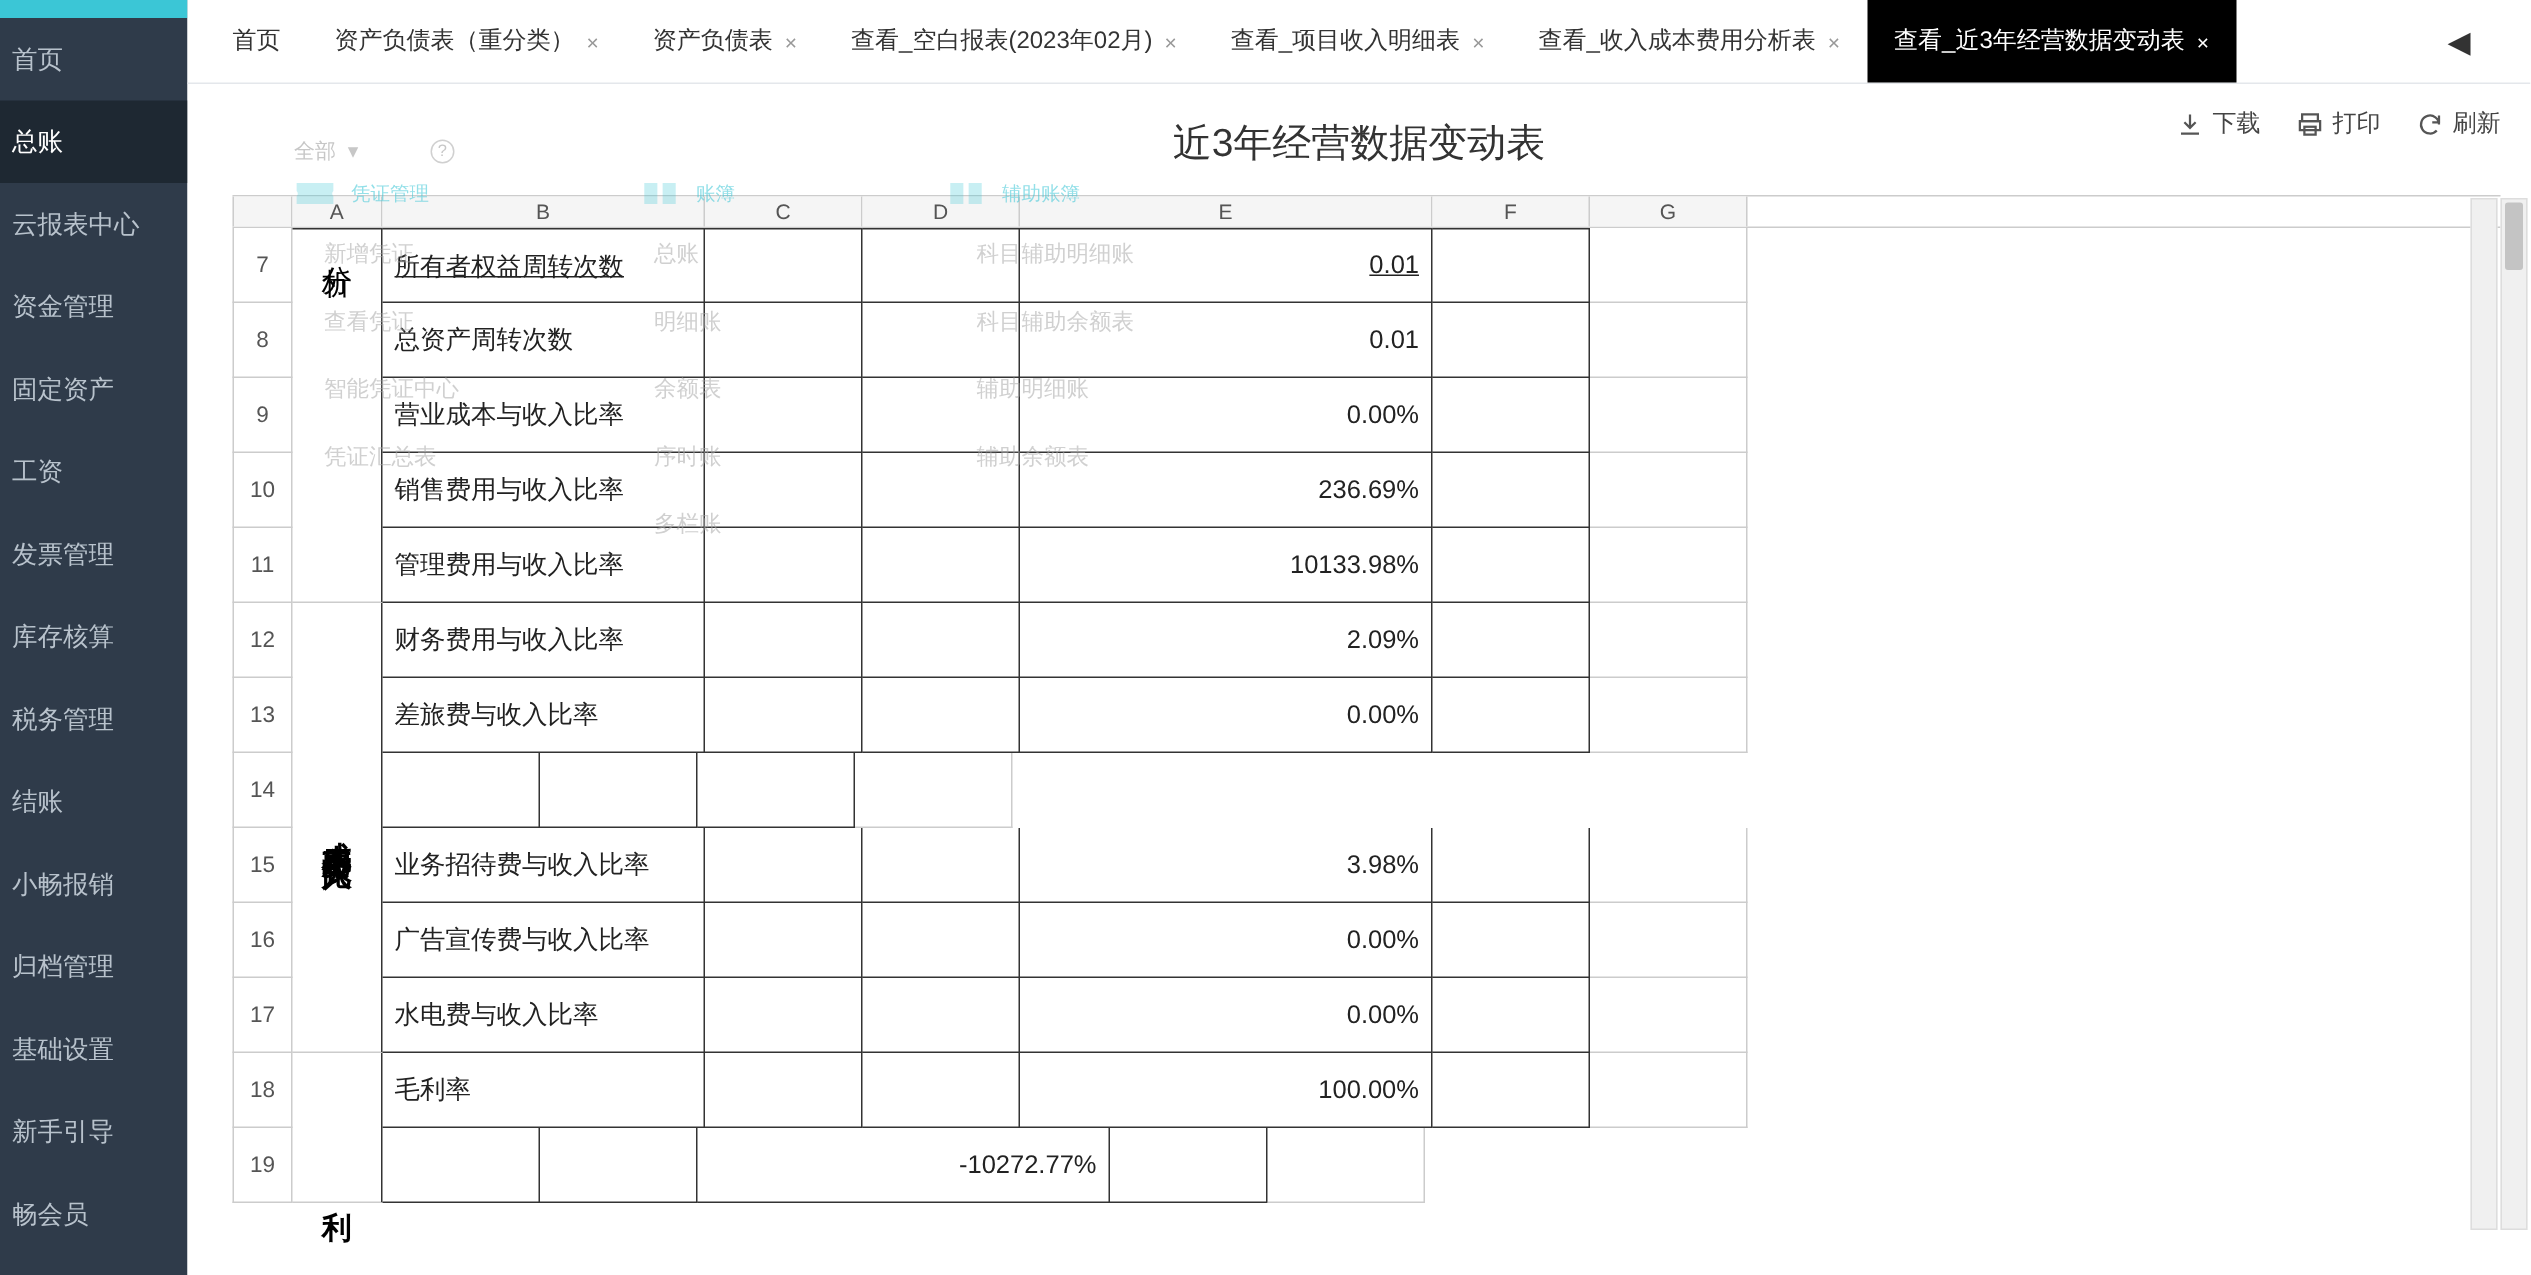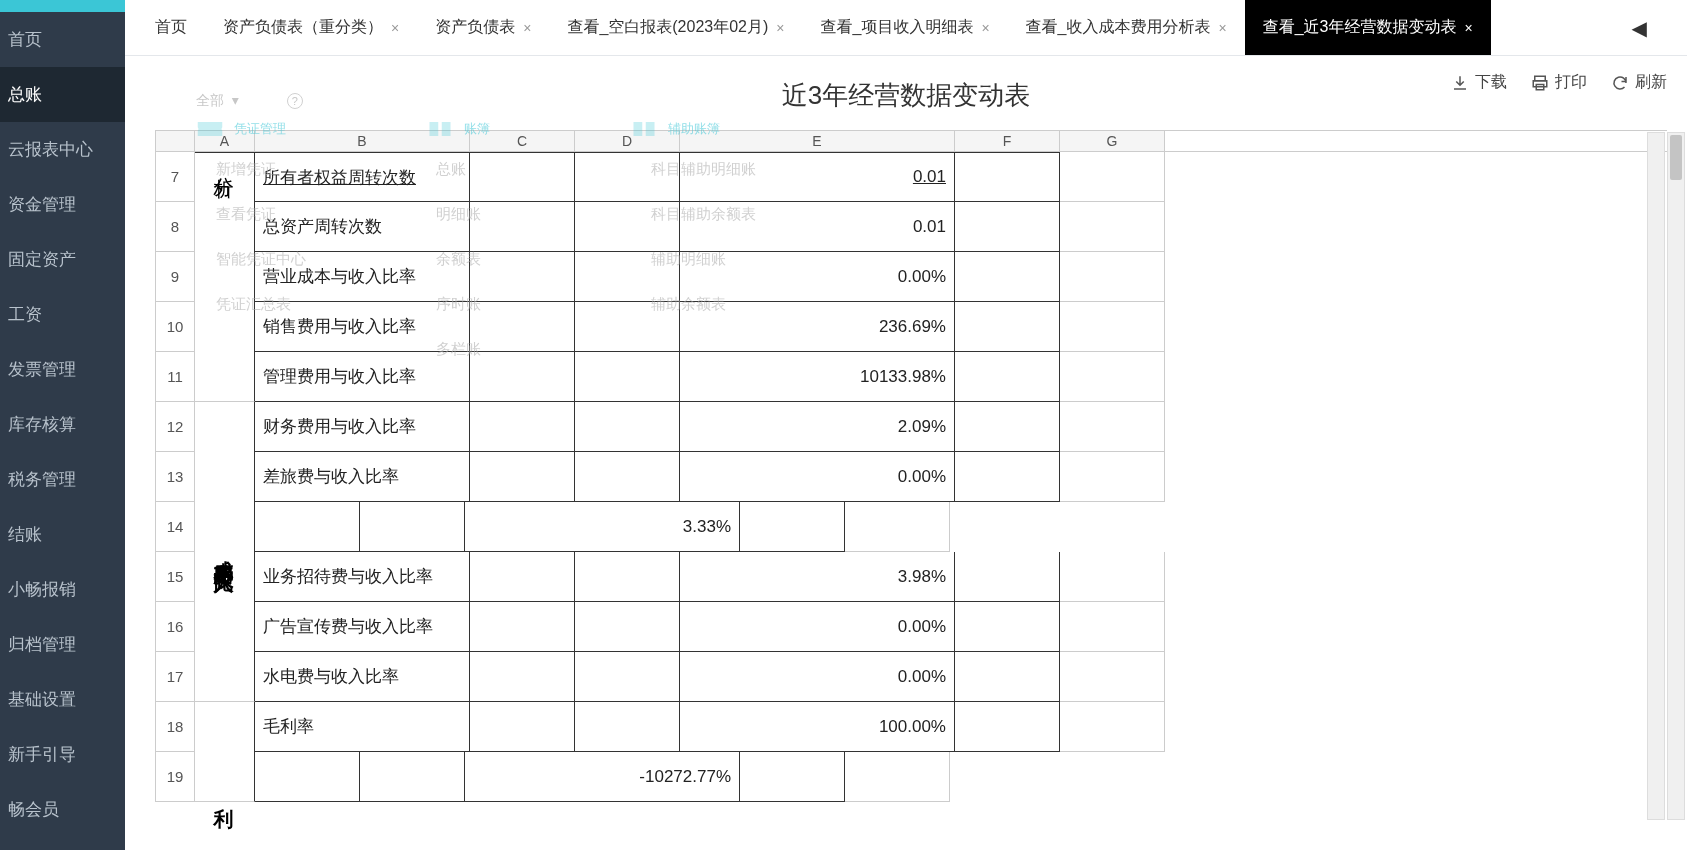--- a/index.html
+++ b/index.html
@@ -272,21 +272,20 @@
             <div class="cell cD "></div>
             <div class="cell cE ">0.00%</div>
             <div class="cell cF "></div>
             <div class="cell cG light-r light-b"></div>
           </div>
           <div class="grid-row">
             <div class="row-h">14</div>
             <div class="cell cA" style="visibility:hidden"></div>
             <div class="cell cC "></div>
             <div class="cell cD "></div>
-            <div class="cell cE ">3.33%</div>
             <div class="cell cF "></div>
             <div class="cell cG light-r light-b"></div>
           </div>
           <div class="grid-row">
             <div class="row-h">15</div>
             <div class="cell cA" style="visibility:hidden"></div>
             <div class="cell cB ">业务招待费与收入比率</div>
             <div class="cell cC "></div>
             <div class="cell cD "></div>
             <div class="cell cE ">3.98%</div>

